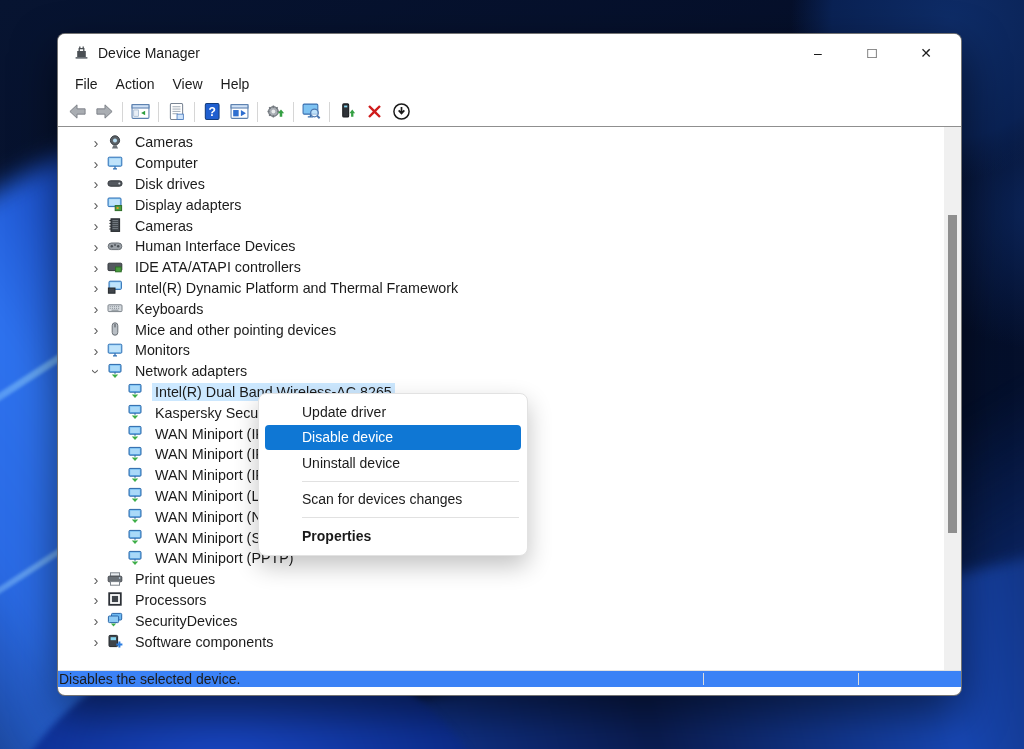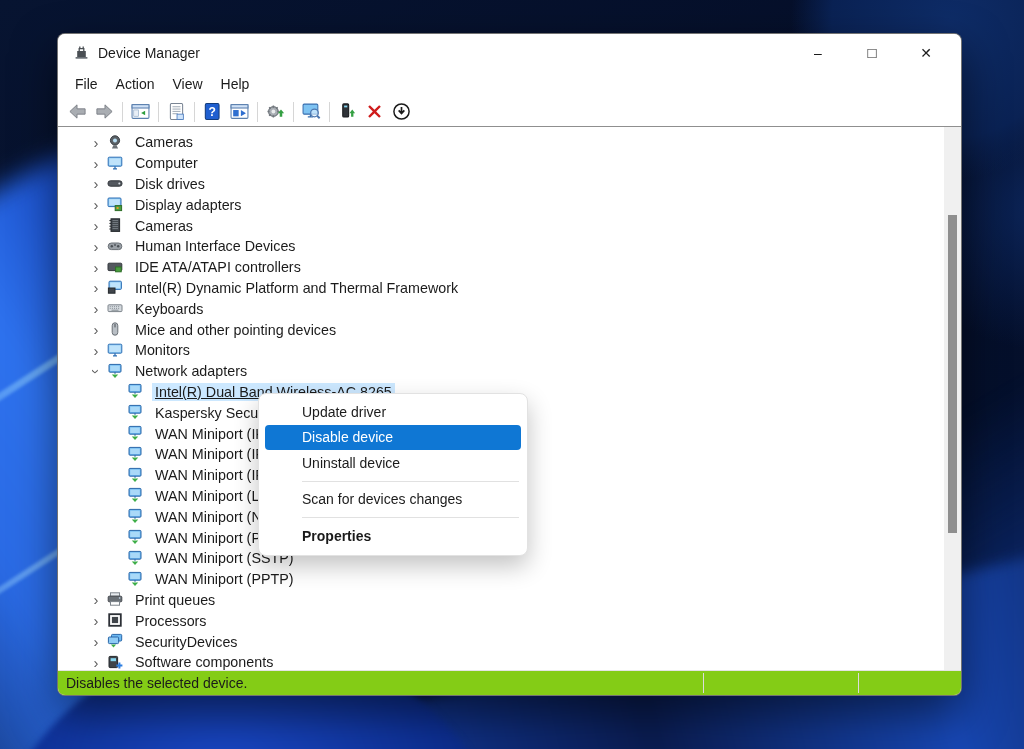--- a/index.html
+++ b/index.html
@@ -61,27 +61,27 @@
   .row { height:20.8px; display:flex; align-items:center; font-size:14.3px; white-space:nowrap; }
   .row.l0 { padding-left:27px; }
   .row.l1 { padding-left:69px; }
   .chev { width:22px; flex:none; display:flex; align-items:center; justify-content:center;
     font-size:15px; color:#5c5c5c; }
   .chev .g { display:inline-block; }
   .chev.expanded .g { transform:rotate(90deg); }
   .ticon { width:17px; height:17px; margin-right:8px; flex:none; }
   .ticon svg { width:16px; height:16px; display:block; }
   .label { padding:1px 3px; }
-  .row.selected .label { background:#cce8ff;text-decoration:underline; }
+  .row.selected .label { background:#cce8ff; }
 
   .scrollbar { width:17px; background:#f0f0f0; position:relative; flex:none; }
   .thumb { position:absolute; left:4px; top:88px; width:9px; height:318px; background:#8f8f8f; }
 
-  .statusbar { height:25px; background:#84cc16; border-top:1px solid #e3e3e3;
-    display:flex; align-items:center; padding-left:8px; font-size:14px; position:relative; }
+  .statusbar { height:17px; background:#3b82f6; border-top:1px solid #e3e3e3;
+    display:flex; align-items:center; padding-left:1px; font-size:14px; position:relative; }
   .sb-div { position:absolute; top:2px; bottom:2px; width:1px; background:#dcdcdc; }
   .sb-div.d1 { left:645px; } .sb-div.d2 { left:800px; }
 
   
   .context-menu {
     position:absolute; left:258px; top:393px; width:270px; z-index:5;
     background:#ffffff; border:1px solid #e2e2e2; border-radius:8px;
     box-shadow:0 10px 24px rgba(0,0,0,.24);
     padding:5px 0 6px; font-size:14px; color:#1b1b1b;
   }
@@ -476,32 +476,20 @@
         <div class="row l1">
 
     <span class="ticon">
             <svg viewBox="0 0 16 16">
               <rect x="2" y="1.4" width="12" height="7.8" rx="1" fill="#6db9f2" stroke="#2a66a8"></rect>
               <rect x="3.2" y="2.6" width="9.6" height="5.4" fill="#a9d9f8"></rect>
               <path d="M8 9.2v1.6" stroke="#2a66a8" stroke-width="1.2"></path>
               <path d="M8 15 4.8 11.4h6.4z" fill="#3fae49"></path>
             </svg>
           </span>
-    <span class="label">WAN Miniport (P</span>
-  </div>
-        <div class="row l1">
-
-    <span class="ticon">
-            <svg viewBox="0 0 16 16">
-              <rect x="2" y="1.4" width="12" height="7.8" rx="1" fill="#6db9f2" stroke="#2a66a8"></rect>
-              <rect x="3.2" y="2.6" width="9.6" height="5.4" fill="#a9d9f8"></rect>
-              <path d="M8 9.2v1.6" stroke="#2a66a8" stroke-width="1.2"></path>
-              <path d="M8 15 4.8 11.4h6.4z" fill="#3fae49"></path>
-            </svg>
-          </span>
     <span class="label">WAN Miniport (SSTP)</span>
   </div>
         <div class="row l1">
 
     <span class="ticon">
             <svg viewBox="0 0 16 16">
               <rect x="2" y="1.4" width="12" height="7.8" rx="1" fill="#6db9f2" stroke="#2a66a8"></rect>
               <rect x="3.2" y="2.6" width="9.6" height="5.4" fill="#a9d9f8"></rect>
               <path d="M8 9.2v1.6" stroke="#2a66a8" stroke-width="1.2"></path>
               <path d="M8 15 4.8 11.4h6.4z" fill="#3fae49"></path>

